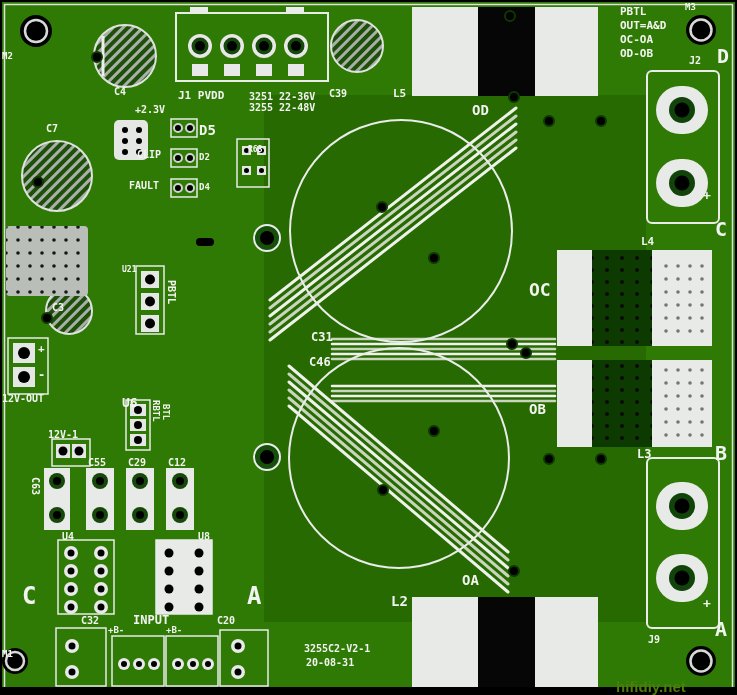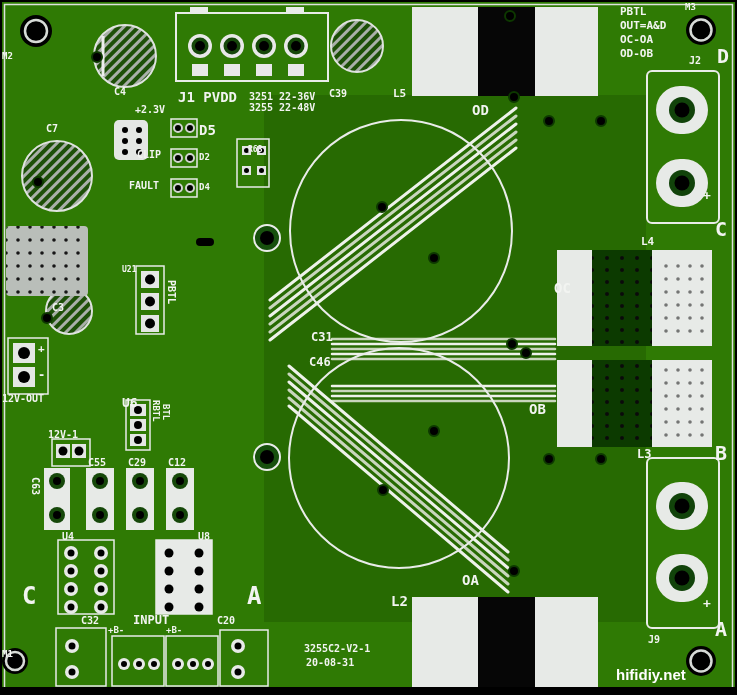--- a/index.html
+++ b/index.html
@@ -3,21 +3,21 @@
 <meta charset="utf-8">
 <style>
   html,body{margin:0;padding:0;background:#000;}
   .stage{position:relative;width:737px;height:695px;overflow:hidden;background:#000;
          font-family:"DejaVu Sans Mono","Liberation Mono",monospace;}
   .stage svg{position:absolute;left:0;top:0;}
   .label{position:absolute;color:#f2f4f1;font-weight:bold;font-size:10px;line-height:1;white-space:pre;}
   .vert{writing-mode:vertical-rl;}
   .big{font-size:24px;letter-spacing:0;}
   .rbig{font-size:20px;}
-  .wm{color:#ffffff;font-weight:bold;font-size:15px;font-family:"Liberation Sans",sans-serif;}
+  .wm{color:#4d7c0f;font-weight:bold;font-size:15px;font-family:"Liberation Sans",sans-serif;margin-top:12px;}
 </style>
 </head>
 <body>
 
 <div class="stage">
 
 <svg width="737" height="695" viewBox="0 0 737 695">
   <defs>
     <pattern id="hatch" width="7" height="7" patternUnits="userSpaceOnUse" patternTransform="rotate(45)">
       <rect width="7" height="7" fill="#1d4f08"></rect>
@@ -378,21 +378,21 @@
         <circle cx="15" cy="661" r="9" fill="none" stroke="#d7dbd7" stroke-width="2.5"></circle>
   </g>
 </svg>
 
 <span class="label" style="left:2px;top:52px;font-size:9px">M2</span>
 <span class="label" style="left:685px;top:3px;font-size:9px">M3</span>
 <span class="label" style="left:2px;top:650px;font-size:9px">M1</span>
 
 <span class="label" style="left:114px;top:87px">C4</span>
 <span class="label" style="left:46px;top:124px">C7</span>
-<span class="label" style="left:178px;top:90px;font-size:14px">J1 PVDD</span>
+<span class="label" style="left:178px;top:90px;font-size:11px">J1 PVDD</span>
 <span class="label" style="left:249px;top:92px">3251 22-36V</span>
 <span class="label" style="left:249px;top:103px">3255 22-48V</span>
 <span class="label" style="left:329px;top:89px">C39</span>
 <span class="label" style="left:393px;top:88px;font-size:11px">L5</span>
 <span class="label" style="left:135px;top:105px">+2.3V</span>
 <span class="label" style="left:199px;top:123px;font-size:14px">D5</span>
 <span class="label" style="left:137px;top:150px">CLIP</span>
 <span class="label" style="left:199px;top:153px;font-size:9px">D2</span>
 <span class="label" style="left:129px;top:181px">FAULT</span>
 <span class="label" style="left:199px;top:183px;font-size:9px">D4</span>
@@ -418,21 +418,21 @@
 <span class="label big" style="left:247px;top:584px">A</span>
 <span class="label" style="left:81px;top:616px">C32</span>
 <span class="label" style="left:133px;top:614px;font-size:12px">INPUT</span>
 <span class="label" style="left:217px;top:616px">C20</span>
 <span class="label" style="left:108px;top:626px;font-size:9px">+B-</span>
 <span class="label" style="left:166px;top:626px;font-size:9px">+B-</span>
 
 <span class="label" style="left:311px;top:331px;font-size:12px">C31</span>
 <span class="label" style="left:309px;top:356px;font-size:12px">C46</span>
 <span class="label" style="left:472px;top:103px;font-size:14px">OD</span>
-<span class="label" style="left:554px;top:281px;font-size:14px">OC</span>
+<span class="label" style="left:529px;top:281px;font-size:18px">OC</span>
 <span class="label" style="left:529px;top:402px;font-size:14px">OB</span>
 <span class="label" style="left:462px;top:573px;font-size:14px">OA</span>
 <span class="label" style="left:641px;top:236px;font-size:11px">L4</span>
 <span class="label" style="left:637px;top:448px;font-size:12px">L3</span>
 <span class="label" style="left:391px;top:594px;font-size:14px">L2</span>
 <span class="label" style="left:304px;top:644px">3255C2-V2-1</span>
 <span class="label" style="left:306px;top:658px">20-08-31</span>
 
 <span class="label" style="left:620px;top:6px;font-size:11px">PBTL</span>
 <span class="label" style="left:620px;top:20px;font-size:11px">OUT=A&amp;D</span>

